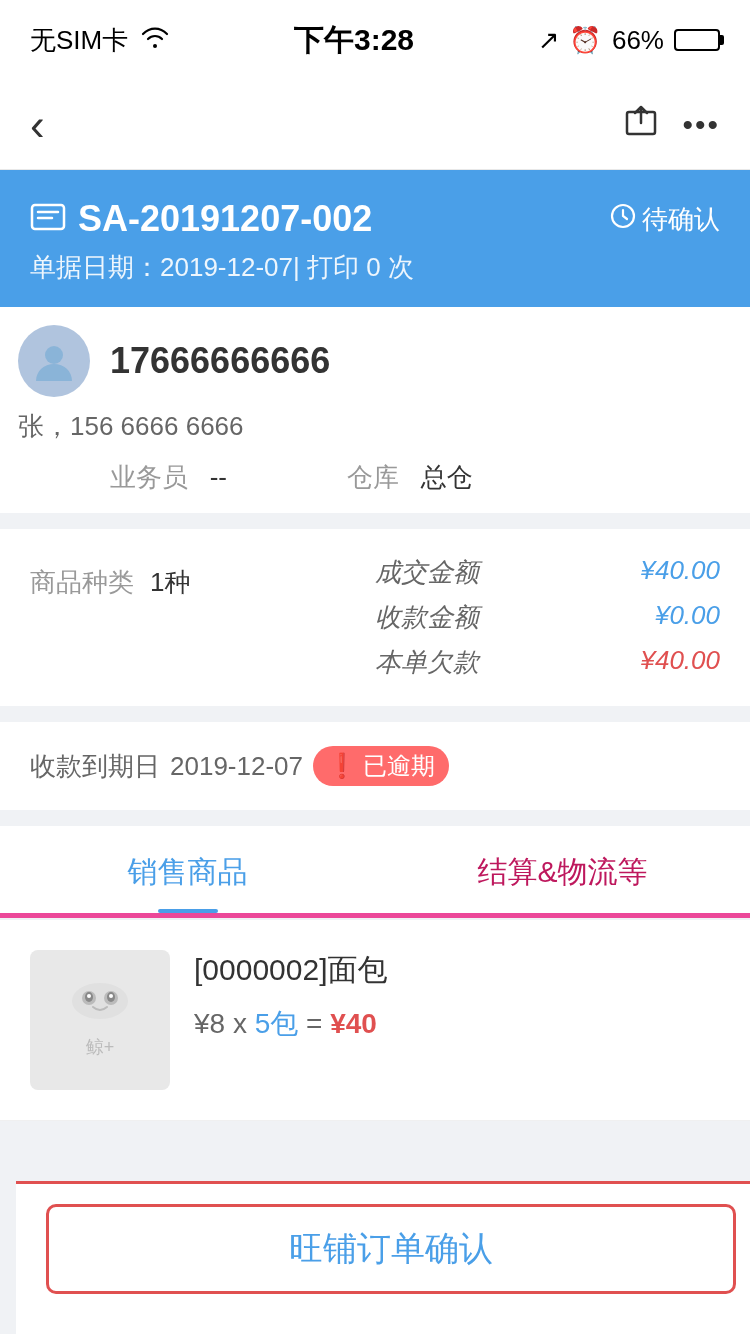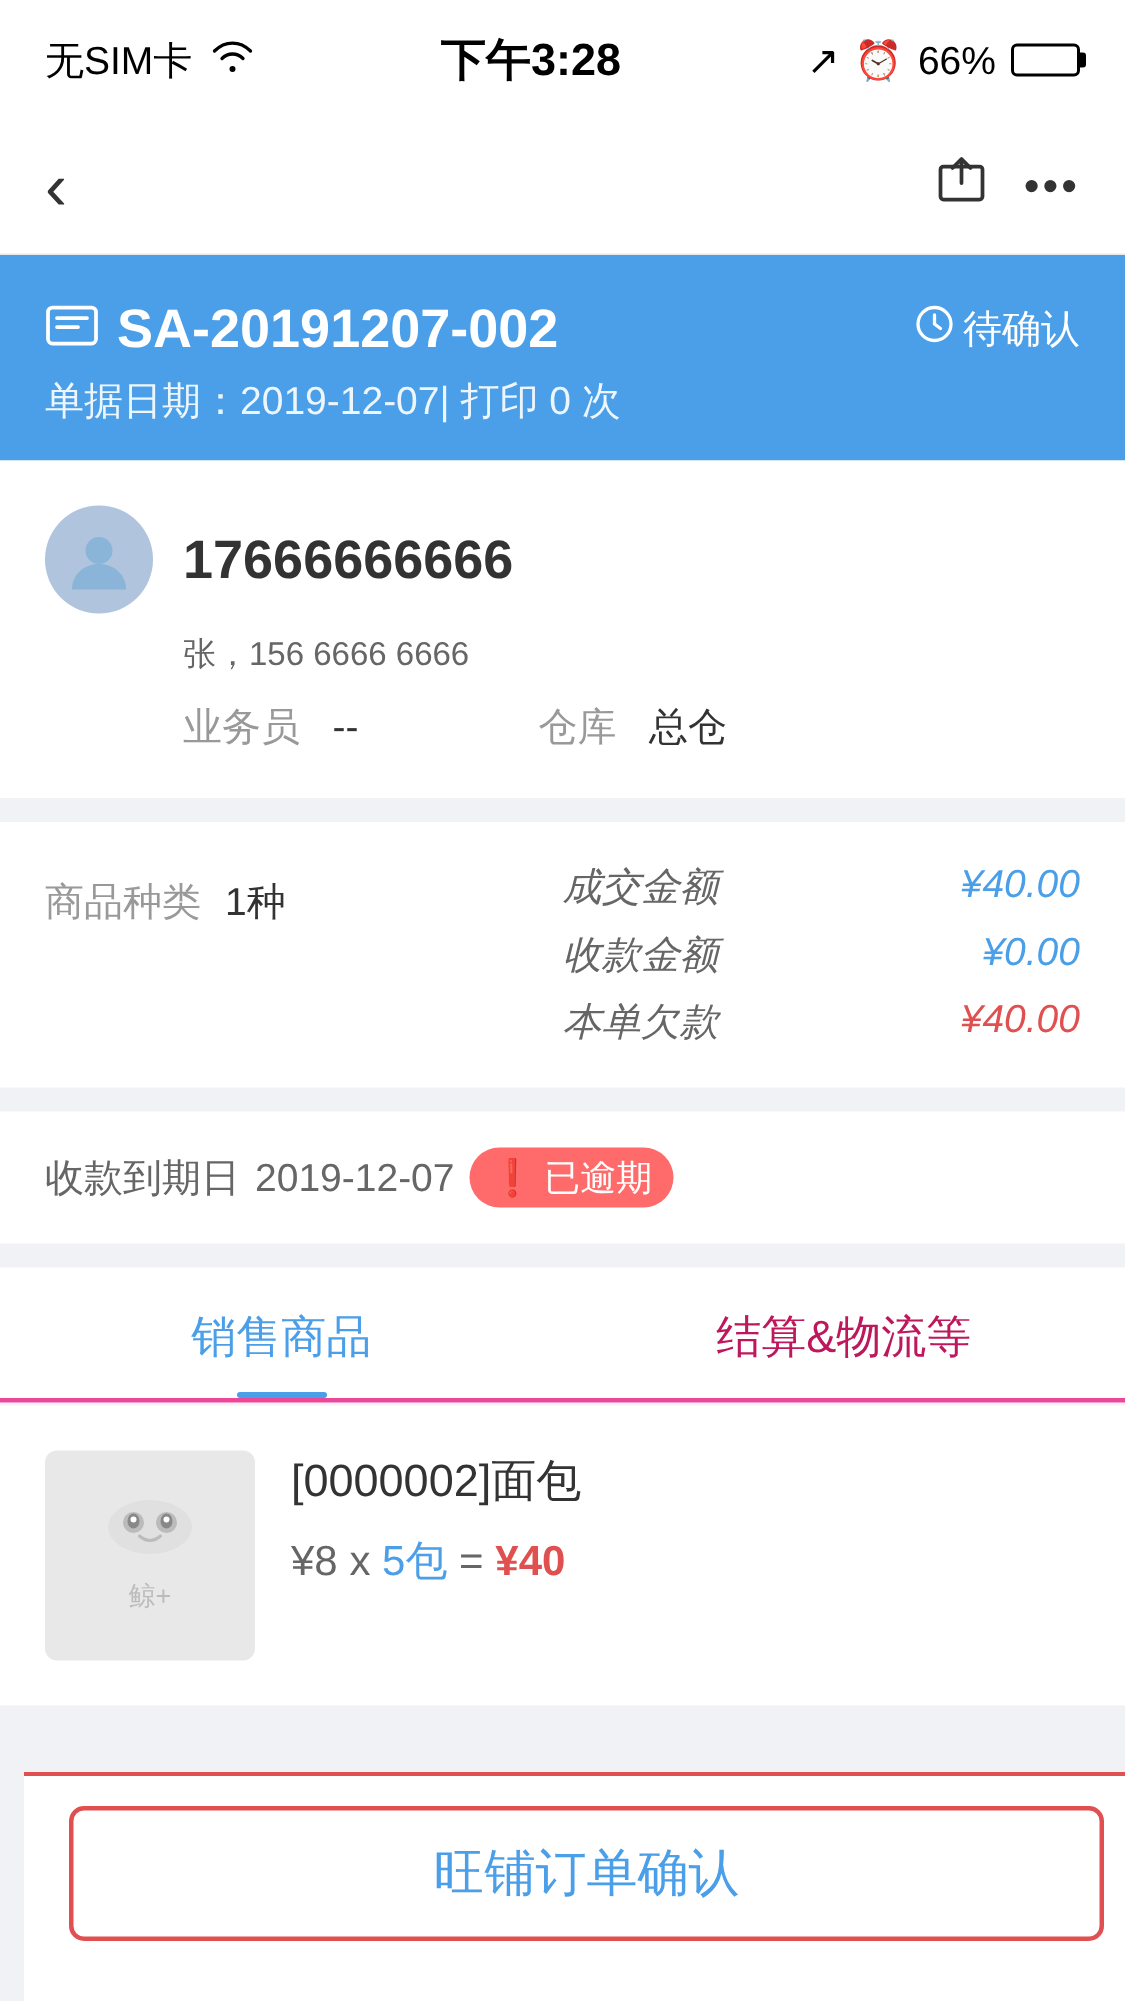--- a/index.html
+++ b/index.html
@@ -126,21 +126,21 @@
       gap: 6px;
     }
     .order-date {
       font-size: 26px;
       color: rgba(255,255,255,0.9);
     }
 
     
     .customer-card {
       background: #fff;
-      padding: 30px;
+      padding: 18px;
       margin-bottom: 16px;
     }
     .customer-row {
       display: flex;
       align-items: center;
       gap: 20px;
       margin-bottom: 12px;
     }
     .avatar {
       width: 72px;
@@ -153,24 +153,23 @@
       font-size: 36px;
       color: #fff;
       flex-shrink: 0;
     }
     .customer-name {
       font-size: 36px;
       font-weight: 600;
       color: #333;
     }
     .customer-sub {
-      font-size: 22px;
+      font-size: 26px;
       color: #666;
       margin-bottom: 16px;
-      margin-left: 92px;
     }
     .customer-meta {
       display: flex;
       gap: 60px;
       font-size: 26px;
       color: #666;
       margin-left: 92px;
     }
     .meta-label {
       color: #999;
@@ -245,21 +244,21 @@
       font-size: 24px;
       display: flex;
       align-items: center;
       gap: 6px;
     }
 
     
     .tabs-bar {
       background: #fff;
       display: flex;
-      border-bottom: 3px solid #ec4899;
+      border-bottom: 5px solid #ec4899;
     }
     .tab-item {
       flex: 1;
       text-align: center;
       padding: 26px 0 20px;
       font-size: 30px;
       color: #be185d;
       position: relative;
       cursor: pointer;
     }

